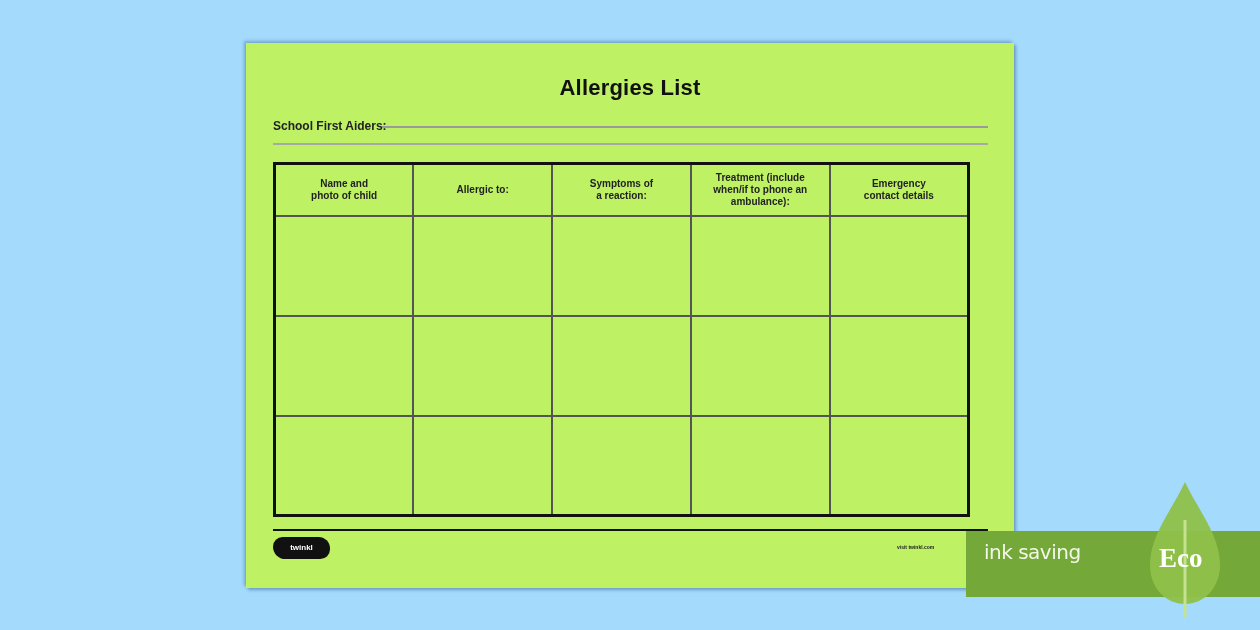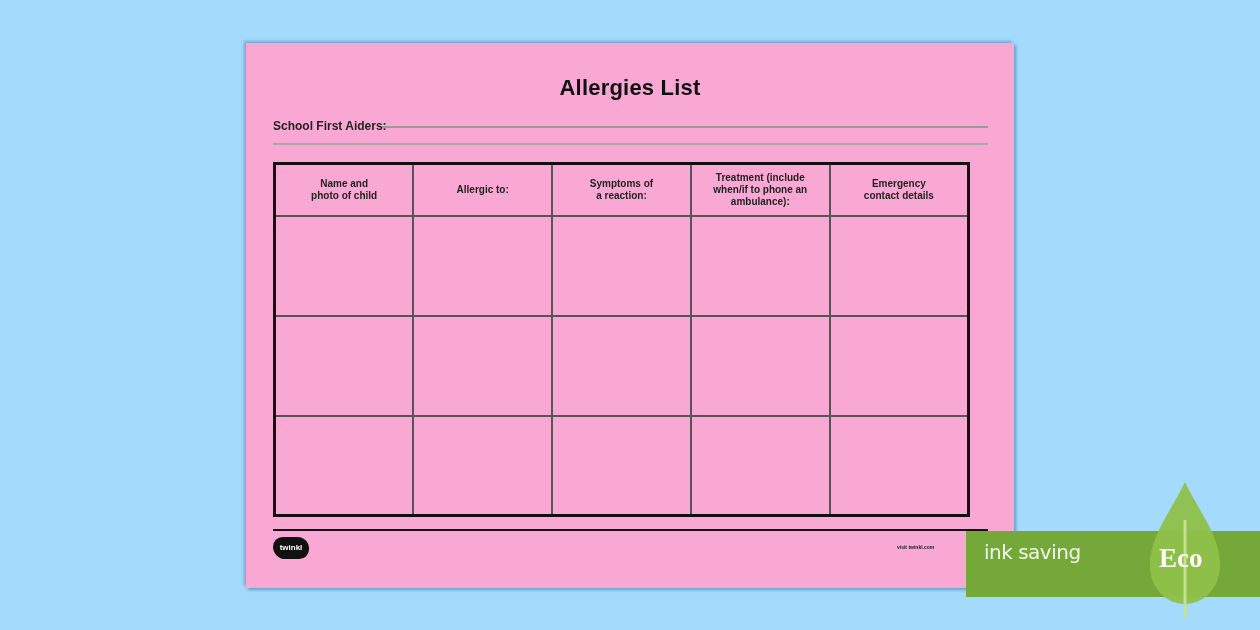--- a/index.html
+++ b/index.html
@@ -6,21 +6,21 @@
     html, body { width: 1260px; height: 630px; overflow: hidden; }
     body {
       background: #a4dafb;
       position: relative;
       font-family: "Liberation Sans", sans-serif;
     }
     .paper {
       position: absolute;
       left: 246px; top: 43px;
       width: 768px; height: 545px;
-      background: #f9a8d4;
+      background: #bef264;
       box-shadow: -2px -2px 3px rgba(60,110,150,0.45), 2px 2px 3px rgba(60,110,150,0.55);
     }
     .title {
       position: absolute;
       left: 0; right: 0; top: 32px;
       text-align: center;
       font-size: 22px;
       font-weight: bold;
       color: #111;
       letter-spacing: 0.2px;
@@ -69,21 +69,21 @@
     table.grid td { height: 100px; }
     .footer-line {
       position: absolute;
       left: 27px; top: 486px;
       width: 715px; height: 0;
       border-top: 2px solid #111;
     }
     .twinkl-logo {
       position: absolute;
       left: 27px; top: 494px;
-      width: 36px; height: 22px;
+      width: 57px; height: 22px;
       background: #111;
       border-radius: 11px 13px 11px 14px;
       color: #fff;
       font-size: 8px;
       font-weight: bold;
       text-align: center;
       line-height: 22px;
     }
     .footer-url {
       position: absolute;

